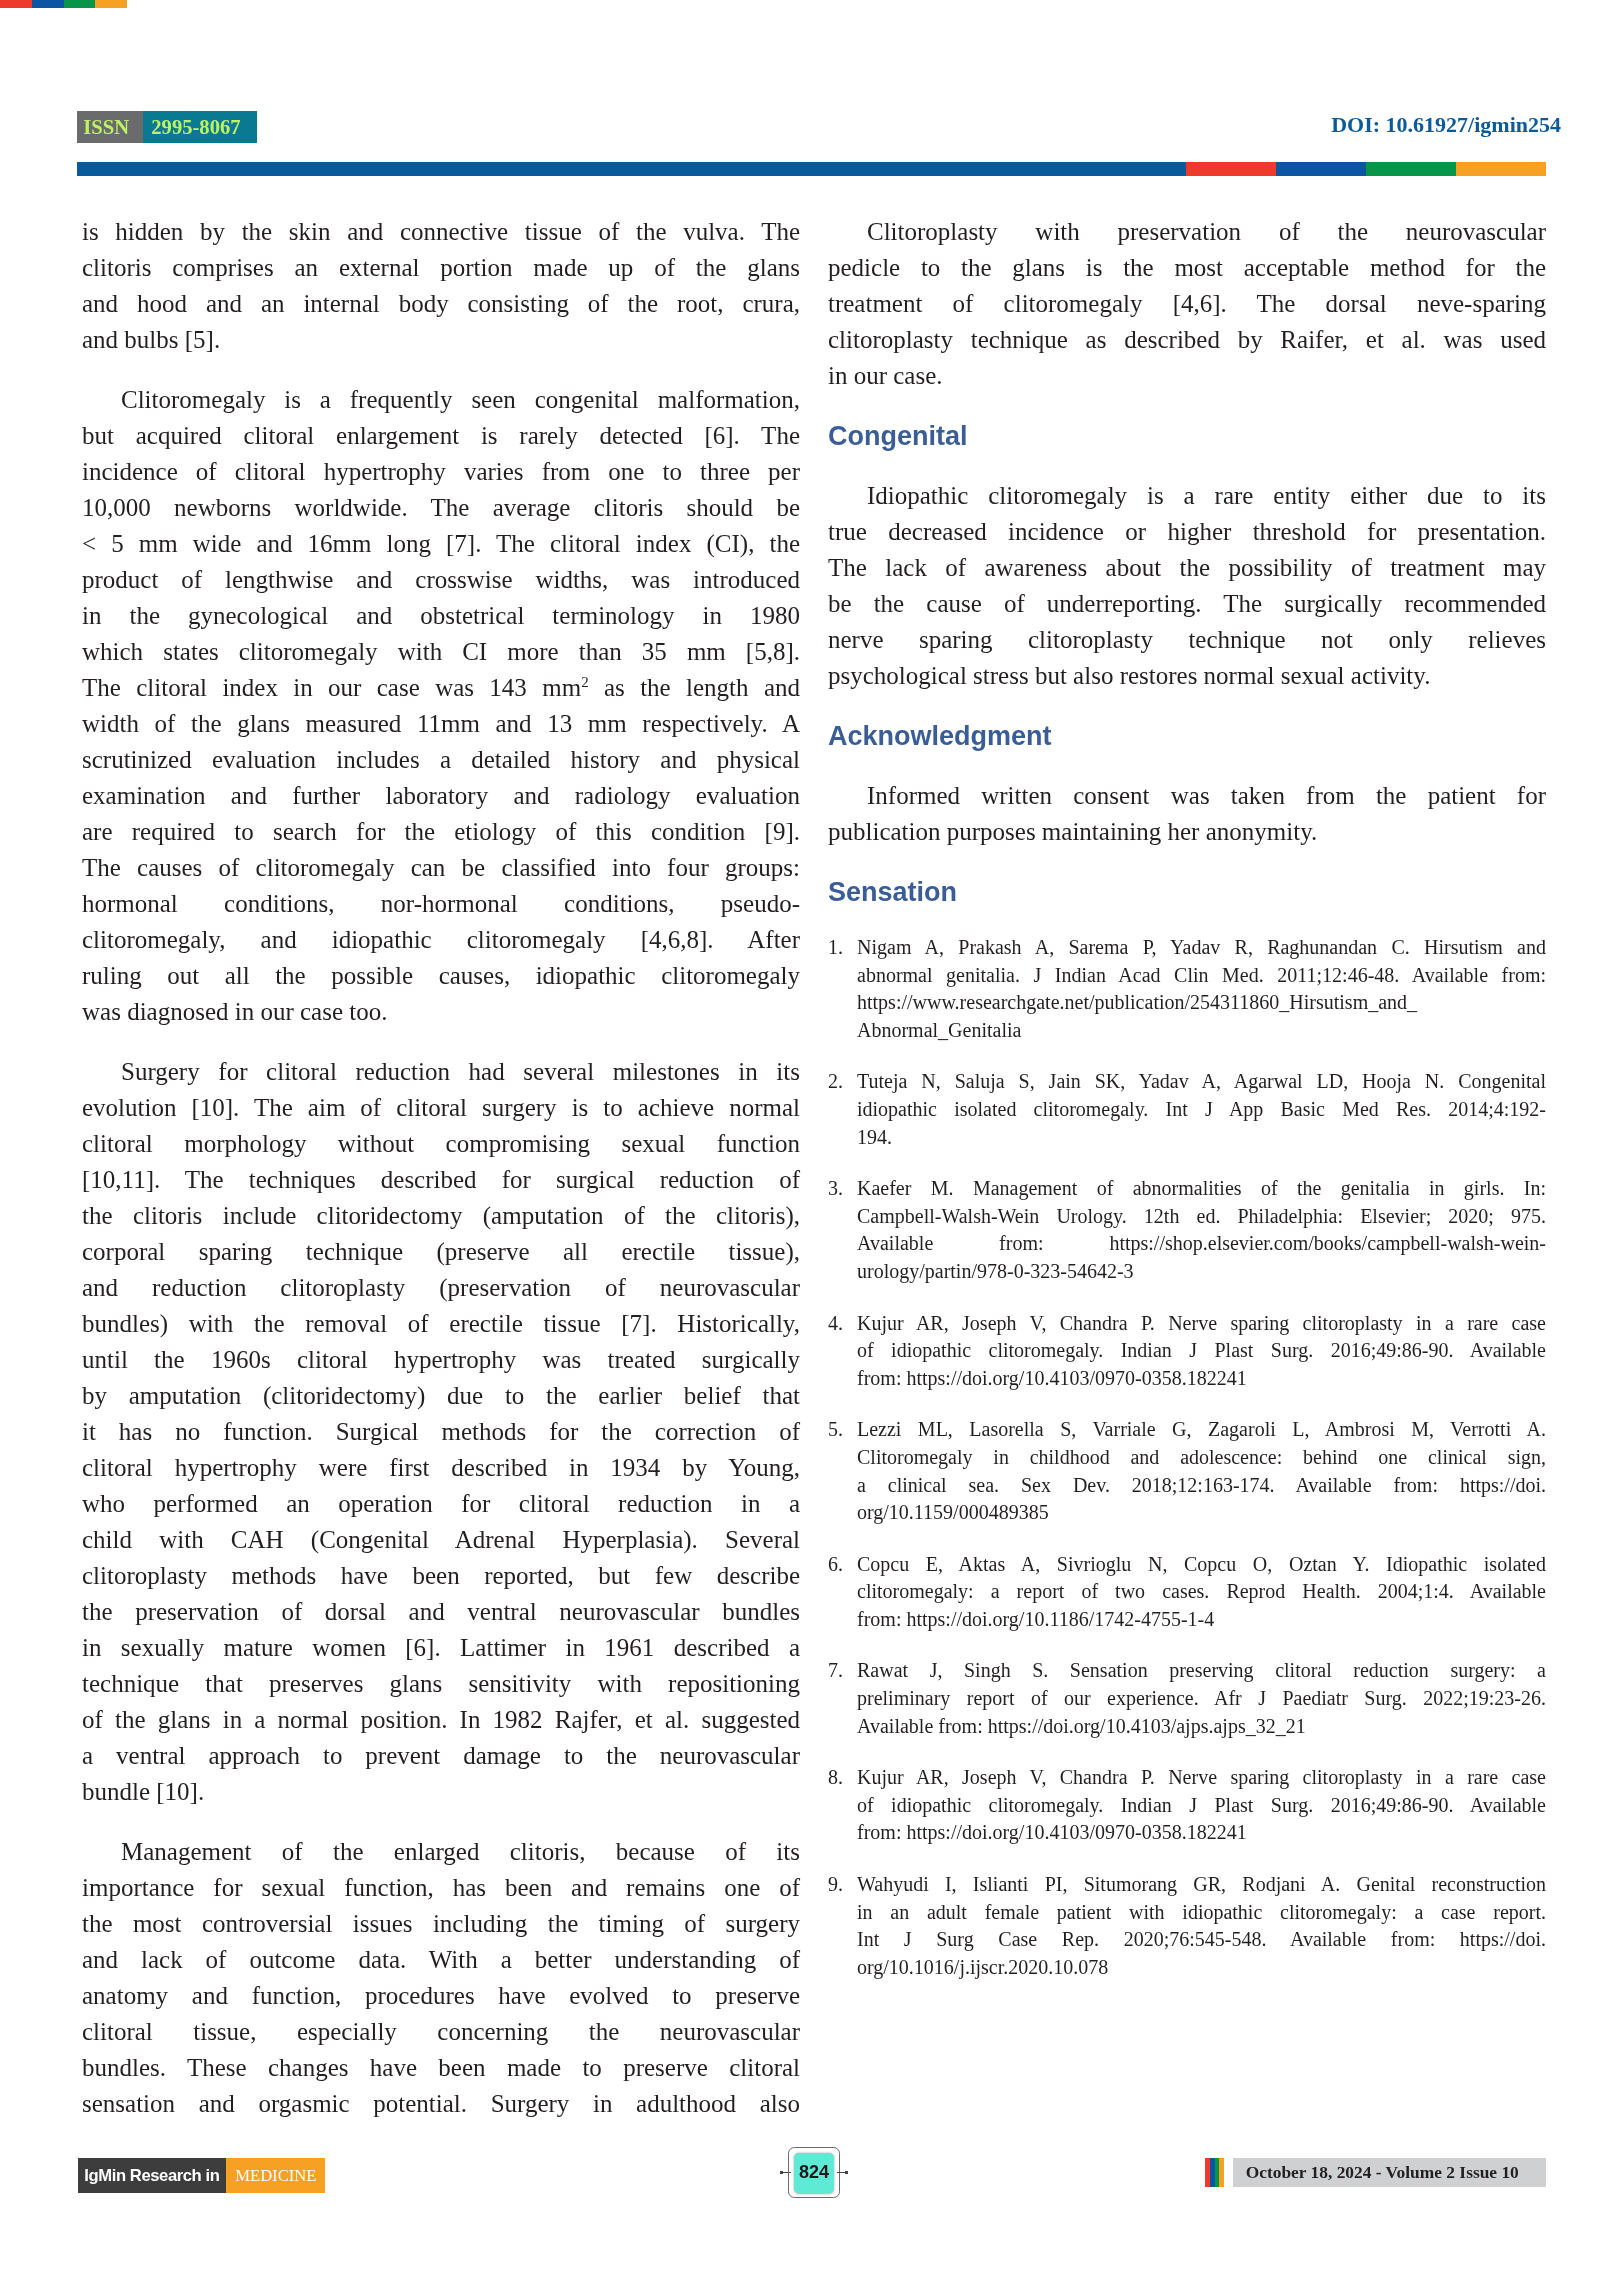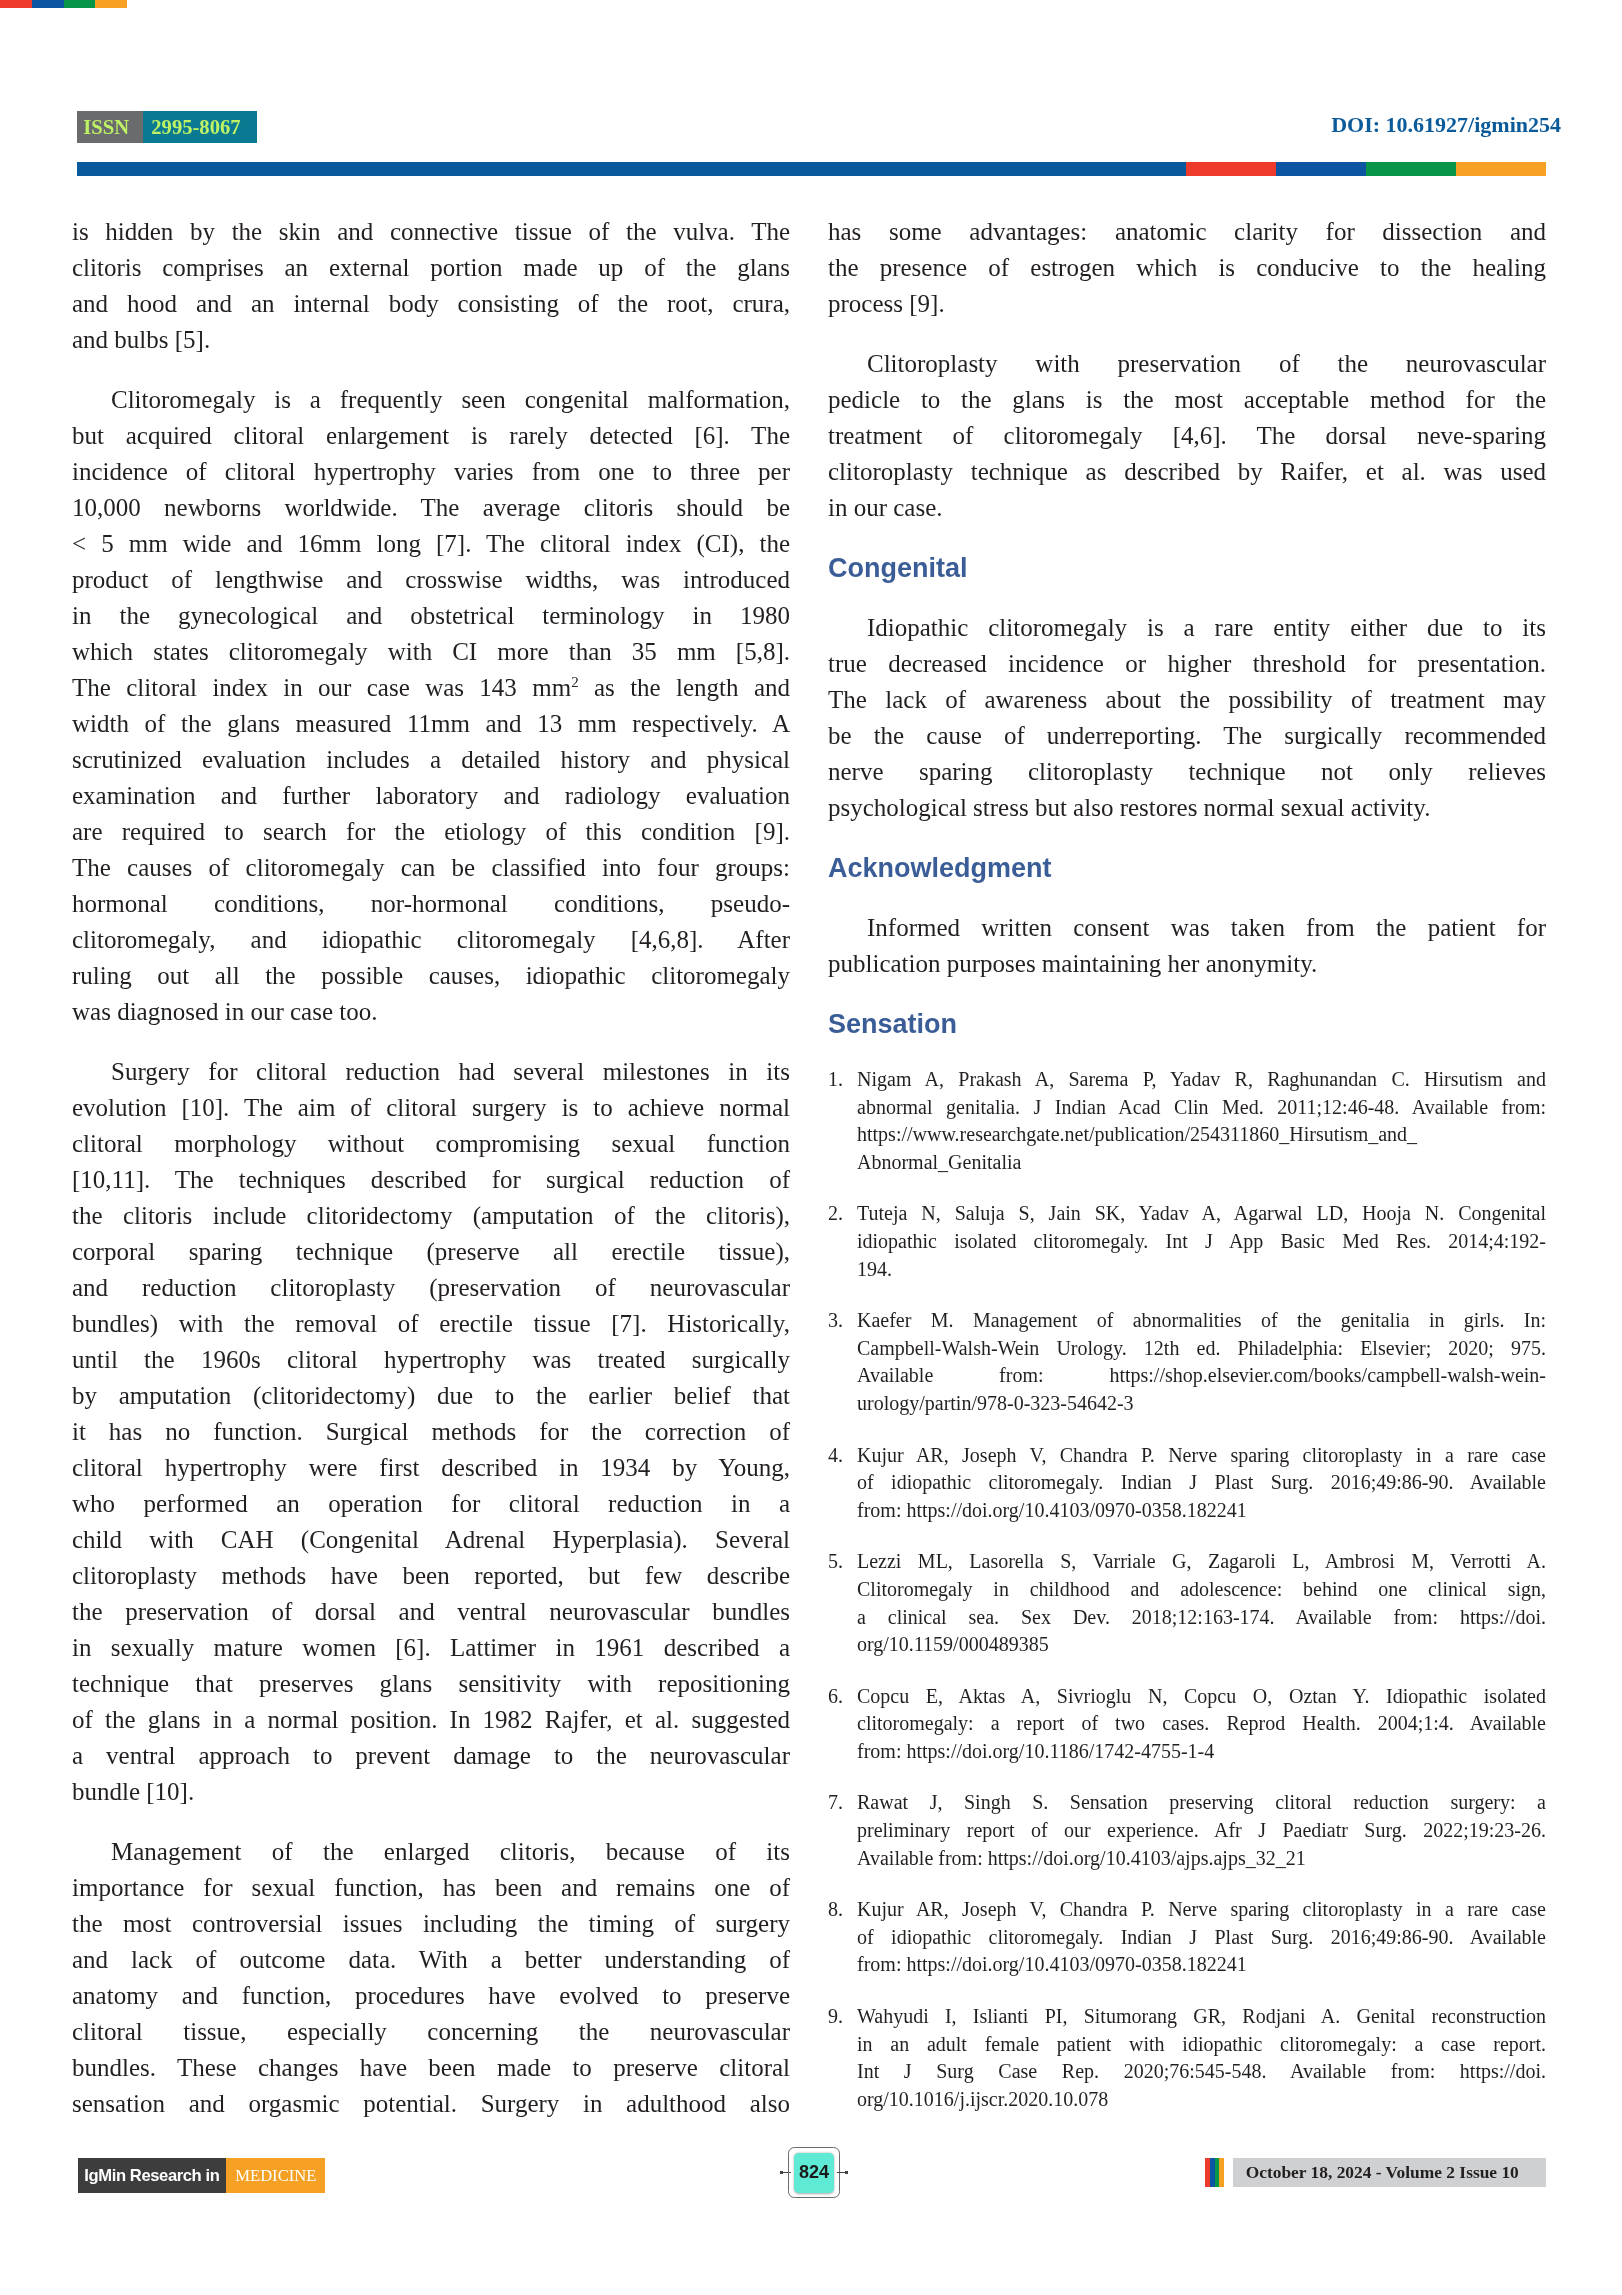--- a/index.html
+++ b/index.html
@@ -17,21 +17,21 @@
   .issn .v { background:#0a7a93; padding:0 8px; display:flex; align-items:center; width:98px; }
 
   .doi { position:absolute; right:62px; top:112px; font-weight:bold; font-size:22px; color:#0b5a9a;
          font-family:"Liberation Serif", serif; }
 
   .header-bar { position:absolute; left:77px; top:162px; height:13.5px; width:1469px; display:flex; }
   .header-bar span { height:100%; }
 
   
   .col { position:absolute; top:214px; width:718px; }
-  .col.left { left:72px; }
+  .col.left { left:82px; }
   .col.right { left:828px; }
 
   .para { font-size:25px; line-height:36px; margin:0 0 24px 0; }
   .para .ln { display:block; text-align:justify; text-align-last:justify; white-space:nowrap; }
   .para .ln.last { text-align-last:left; }
   .para .ln.indent { padding-left:39px; }
   .ln .sup { font-size:60%; vertical-align:super; line-height:0; }
 
   .heading { font-family:"Liberation Sans", "DejaVu Sans", sans-serif; font-weight:bold;
              font-size:27px; color:#3b5d97; margin:0 0 24px 0; line-height:36px; }
@@ -153,25 +153,20 @@
       <span class="ln">anatomy and function, procedures have evolved to preserve</span>
       <span class="ln">clitoral tissue, especially concerning the neurovascular</span>
       <span class="ln">bundles. These changes have been made to preserve clitoral</span>
       <span class="ln">sensation and orgasmic potential. Surgery in adulthood also</span>
     </p>
   </div>
 
 <div class="col right">
   <div id="right-intro">
       <p class="para">
-        <span class="ln">has some advantages: anatomic clarity for dissection and</span>
-        <span class="ln">the presence of estrogen which is conducive to the healing</span>
-        <span class="ln last">process [9].</span>
-      </p>
-      <p class="para">
         <span class="ln indent">Clitoroplasty with preservation of the neurovascular</span>
         <span class="ln">pedicle to the glans is the most acceptable method for the</span>
         <span class="ln">treatment of clitoromegaly [4,6]. The dorsal neve-sparing</span>
         <span class="ln">clitoroplasty technique as described by Raifer, et al. was used</span>
         <span class="ln last">in our case.</span>
       </p>
     </div>
 
   <h2 class="heading">Congenital</h2>
   <div id="conclusion-body">

